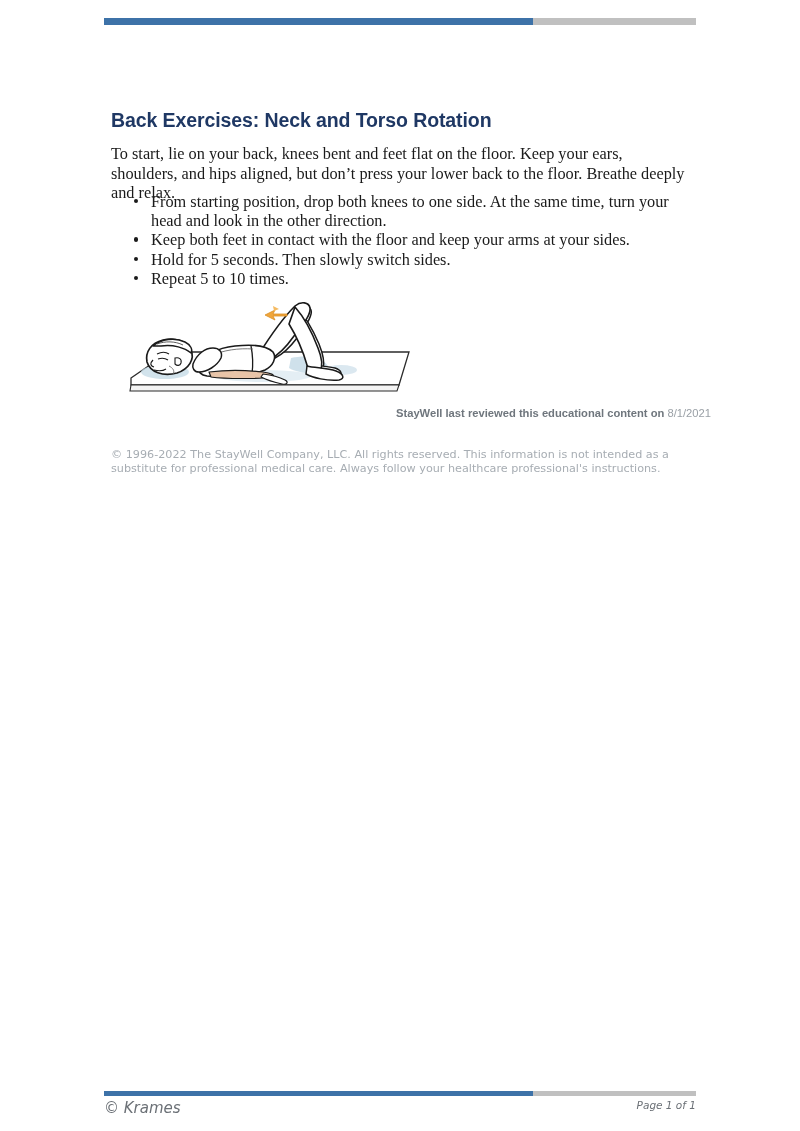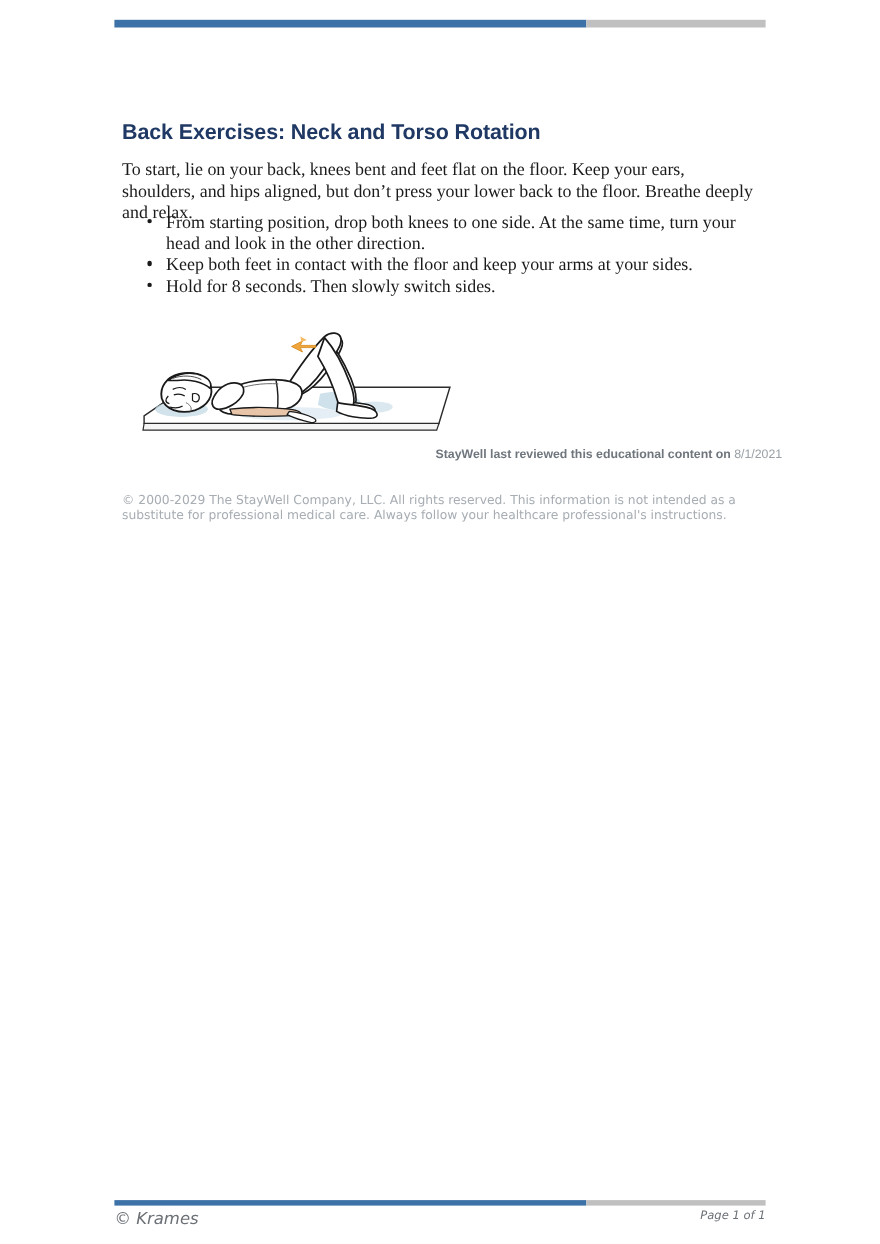--- a/index.html
+++ b/index.html
@@ -194,21 +194,25 @@
     <li>
       <span class="dot"></span>
       <span>From starting position, drop both knees to one side. At the same time, turn your head and look in the other direction.</span>
     </li>
     <li>
       <span class="dot"></span>
       <span>Keep both feet in contact with the floor and keep your arms at your sides.</span>
     </li>
     <li>
       <span class="dot"></span>
-      <span>Hold for  8 seconds. Then slowly switch sides.</span>
+      <span>Hold for  5 seconds. Then slowly switch sides.</span>
+    </li>
+    <li>
+      <span class="dot"></span>
+      <span>Repeat  5 to 10 times.</span>
     </li>
   </ul>
 
   <div class="illustration">
     <svg viewBox="0 0 310 106" xmlns="http://www.w3.org/2000/svg">
 
       <polygon points="18,82 56,56 296,56 286,89 18,89" fill="#ffffff" stroke="#2b2b2b" stroke-width="1.3"></polygon>
 
       <polygon points="18,89 286,89 284,95 17,95" fill="#f4f4f4" stroke="#2b2b2b" stroke-width="1.1"></polygon>
 
@@ -255,21 +259,21 @@
       </g>
 
     </svg>
   </div>
 
   <div class="review-line">
     <span class="lead">StayWell last reviewed this educational content on</span>
     <span class="date">8/1/2021</span>
   </div>
 
-  <div class="copyright">© 2000-2029 The StayWell Company, LLC. All rights reserved. This information is not intended as a substitute for professional medical care. Always follow your healthcare professional's instructions.</div>
+  <div class="copyright">© 1996-2022 The StayWell Company, LLC. All rights reserved. This information is not intended as a substitute for professional medical care. Always follow your healthcare professional's instructions.</div>
 
   <div class="rule-bar" id="footer-rule">
     <div class="seg-blue"></div>
     <div class="seg-gray"></div>
   </div>
 
   <div class="footer-left">© Krames</div>
   <div class="footer-right">Page 1 of 1</div>
 
 </div>

